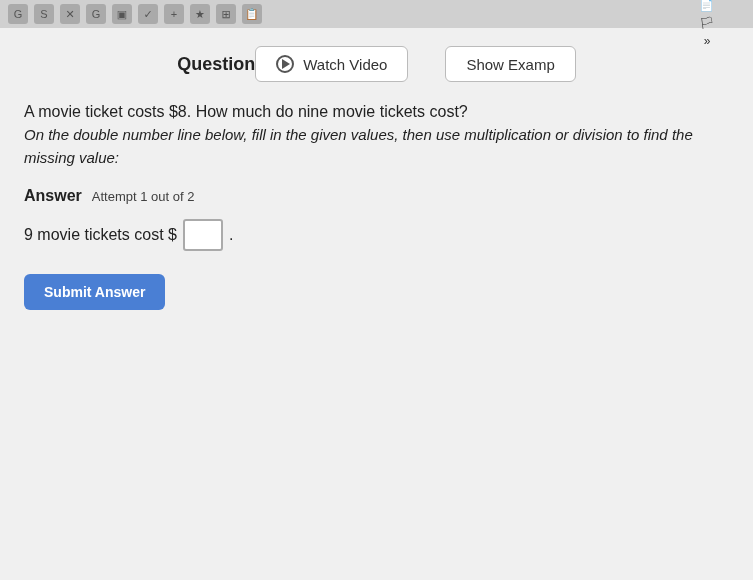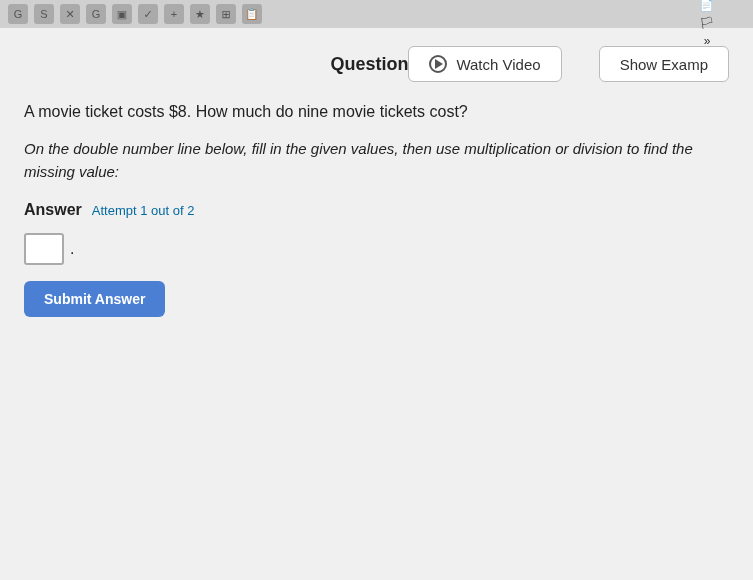--- a/index.html
+++ b/index.html
@@ -51,21 +51,21 @@
     .main-content {
       background: #f0f0f0;
       padding: 18px 24px 20px 24px;
       min-height: 552px;
     }
 
     
     .header-row {
       display: flex;
       align-items: center;
-      justify-content: flex-end;
+      justify-content: center;
       margin-bottom: 18px;
     }
     .question-label {
       font-size: 18px;
       font-weight: bold;
       color: #222;
     }
     .header-buttons {
       display: flex;
       gap: 10px;
@@ -107,21 +107,20 @@
       font-size: 15px;
       color: #333;
       cursor: pointer;
       margin-left: 27px;
     }
 
     
     .problem-text {
       font-size: 16px;
       color: #222;
-      margin-bottom: 14px;
       line-height: 1.5;
     }
     .instruction-text {
       font-size: 15px;
       color: #222;
       margin-bottom: 18px;
       line-height: 1.5;
       font-style: italic;
     }
 
@@ -273,21 +272,21 @@
       gap: 10px;
       margin-bottom: 14px;
     }
     .answer-label {
       font-size: 16px;
       font-weight: bold;
       color: #222;
     }
     .attempt-text {
       font-size: 13px;
-      color: #0369a1;
+      color: #404040;
     }
 
     .answer-row {
       display: flex;
       align-items: center;
       font-size: 16px;
       color: #222;
       margin-bottom: 16px;
       gap: 6px;
     }
@@ -304,20 +303,21 @@
 
     .submit-btn {
       background: #4a7fd4;
       color: white;
       border: none;
       border-radius: 6px;
       padding: 10px 20px;
       font-size: 14px;
       font-weight: bold;
       cursor: pointer;
+      margin-top: 7px;
     }
   </style>
 </head>
 <body>
 
 <div class="top-bar">
   <div class="top-bar-icon">G</div>
   <div class="top-bar-icon">S</div>
   <div class="top-bar-icon">✕</div>
   <div class="top-bar-icon">G</div>
@@ -355,20 +355,21 @@
   <p class="instruction-text">On the double number line below, fill in the given values, then use multiplication or division to find the missing value:</p>
 
 
   <div class="answer-section">
     <div class="answer-header">
       <span class="answer-label">Answer</span>
       <span class="attempt-text">Attempt 1 out of 2</span>
     </div>
 
     <div class="answer-row">
+      <span>9 movie tickets cost $</span>
       <input class="answer-input" type="text" style="">
       <span>.</span>
     </div>
 
     <button class="submit-btn">Submit Answer</button>
   </div>
 
 </div>
 
 </body></html>

